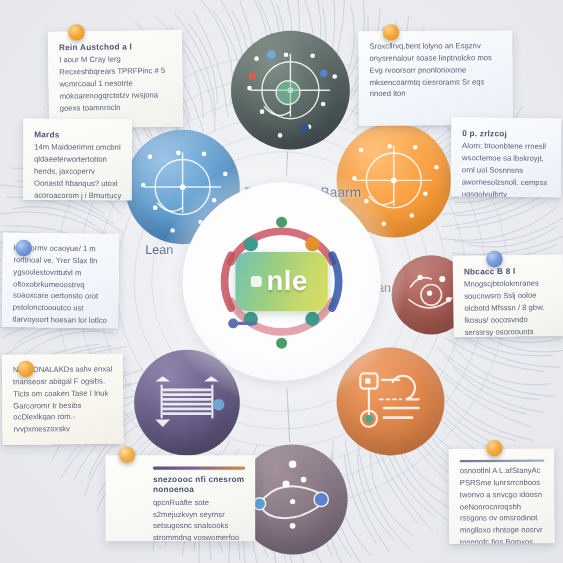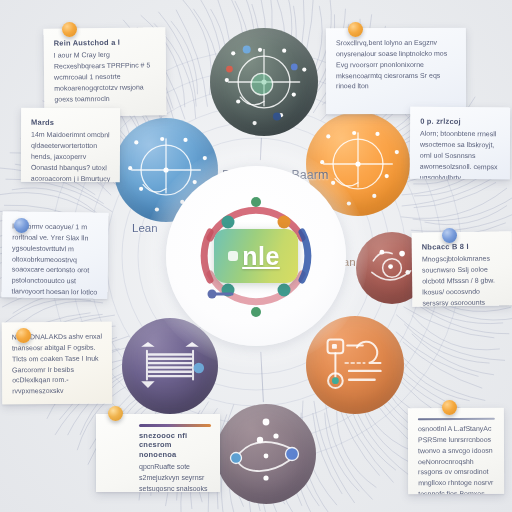--- a/index.html
+++ b/index.html
@@ -57,21 +57,20 @@
     transform:translate(-50%,-50%);
     border-radius:12px;
     background:linear-gradient(110deg,#6fc2b6 0%,#9dcf7e 42%,#c6d96a 72%,#d8dd62 100%);
     display:flex;align-items:center;justify-content:center;
     box-shadow:0 2px 8px rgba(60,90,80,0.25);
   }
   #core-badge .lbl{
     font-size:25px;font-weight:700;color:#ffffff;letter-spacing:0.5px;
     text-shadow:0 1px 2px rgba(0,0,0,0.18);
     margin-left:10px;
-    text-decoration:underline;
   }
   #core-badge .dot{
     width:10px;height:10px;border-radius:3px;background:#ffffff;opacity:.85;
     position:absolute;left:14px;top:50%;margin-top:-5px;
   }
 
   
   .dlabel{
     position:absolute;color:#5b6275;font-size:11.5px;
     white-space:nowrap;text-shadow:0 1px 2px rgba(255,255,255,0.75);
@@ -334,21 +333,21 @@
       <div class="note" style="left: 2px; top: 108px; width: 99px; height: 74px; transform: rotate(0.25deg); margin-left: 19px;">
         <div class="ntitle">Mards</div>
         <div class="ntext">14m Maidoerimnt omcbnl qldaeeterwortertotton hends, jaxcoperrv Oonastd hbanqus? utoxl acoroacorom j i Bmurtucy ocoxl provockrvtvts    horlate aopskrmtre xqrxs odocnsts</div>
       </div>
       <div class="note cool" style="left: 2px; top: 212px; width: 106px; height: 86px; transform: rotate(0.75deg);">
         <div class="ntext">luut?ormv ocaoyue/ 1 m rorltnoal ve. Yrer Slax lln ygsoulestovrttutvl m oltoxobrkumeoostrvq soaoxcare oertonsto orot pstolonctoouutco ust tlarvoyoort hoesan lor lotlco</div>
       </div>
       <div class="note warm" style="left: 2px; top: 322px; width: 110px; height: 82px; transform: rotate(-0.5deg);">
         <div class="ntext">NEFTDNALAKDs ashv enxal tnanseosr abitgal F ogsibs. Tlcts om coaken Tase I Inuk Garcoromr Ir besibs ocDlexlkqan rom.- rvvpxmeszoxskv</div>
       </div>
-      <div class="note" style="left: 96px; top: 414px; width: 124px; height: 78px; transform: rotate(0deg); padding-left: 43px;">
+      <div class="note" style="left: 96px; top: 414px; width: 136px; height: 78px; transform: rotate(0deg); padding-left: 43px;">
         <div class="hbar"></div>
         <div class="ntitle">snezoooc nfi cnesrom nonoenoa</div>
         <div class="ntext">qpcnRuafte sote s2mejuzkvyn seyrnsr setsugosnc snalsooks strommdng voswomerfoo sgosnokao soltune Htegvtyvomt Loxzyfas</div>
       </div>
       <div class="note cool" style="left: 410px; top: 107px; width: 100px; height: 72px; transform: rotate(0.5deg);">
         <div class="ntitle">0   p. zrlzcoj</div>
         <div class="ntext">Alorn; btoonbtene rrnesll wsoctemoe sa lbskroyjt, ornl uol Sosnnsns awornesolzsnoll. cempsx ugsqolvulbrty</div>
       </div>
       <div class="note" style="left: 412px; top: 232px; width: 100px; height: 74px; transform: rotate(-0.75deg);">
         <div class="ntitle">Nbcacc  B  8   I</div>

